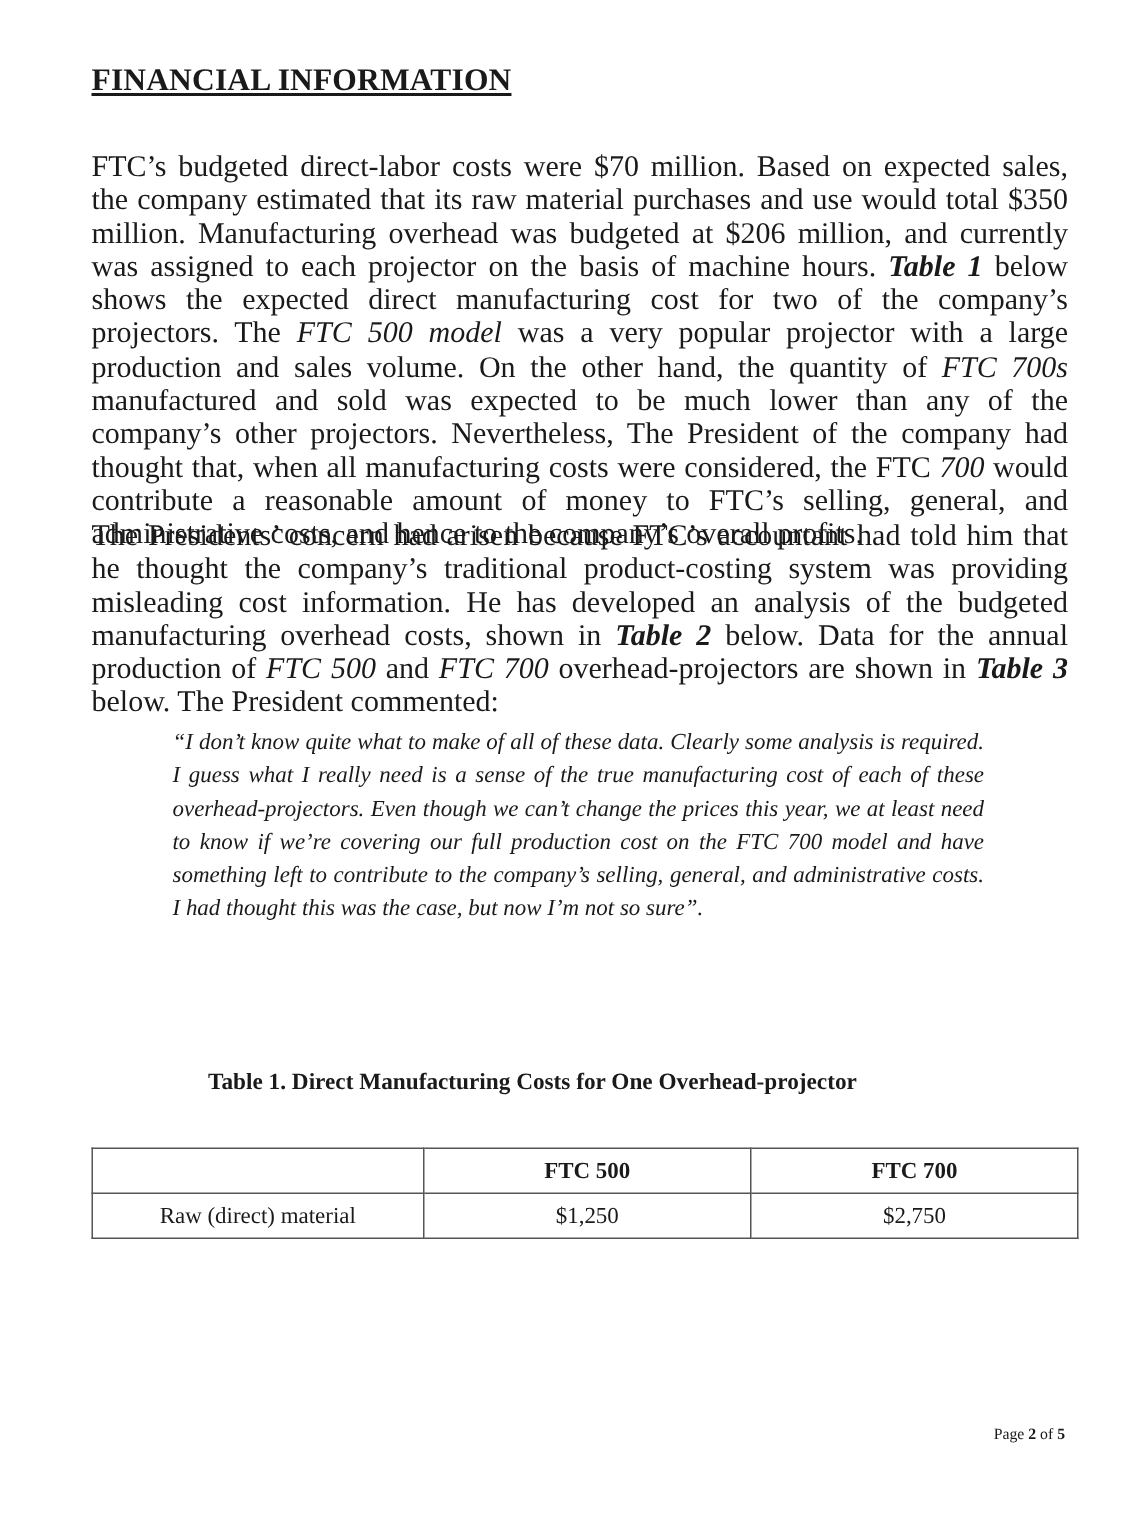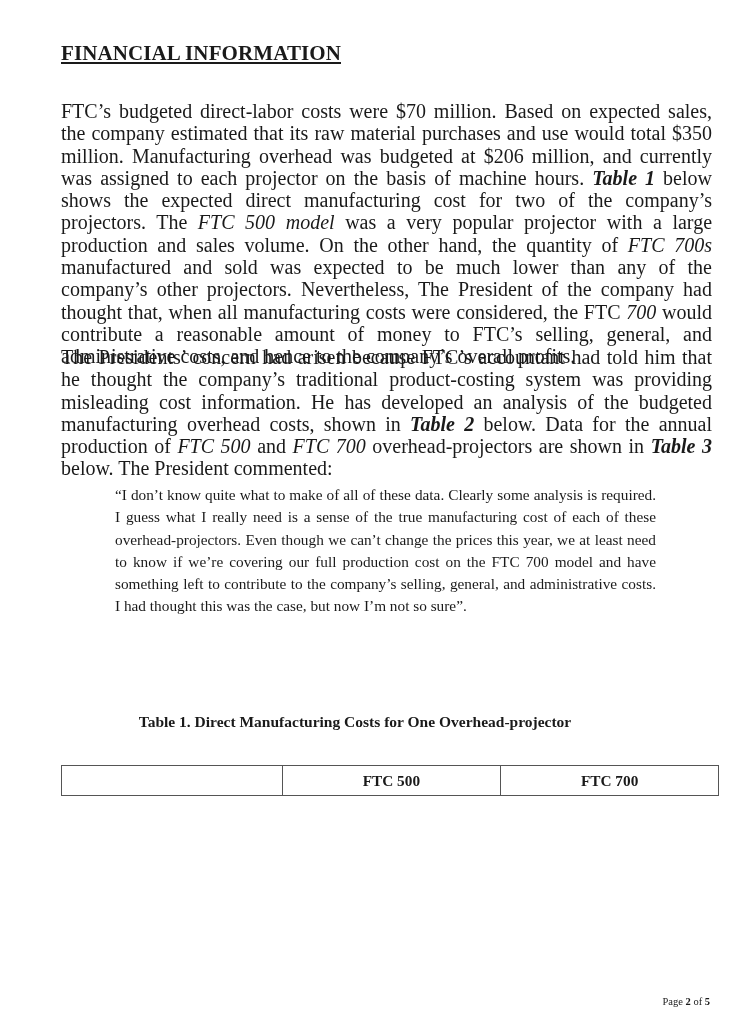--- a/index.html
+++ b/index.html
@@ -5,34 +5,34 @@
   html, body { margin: 0; padding: 0; background: #ffffff; }
   body { width: 751px; height: 1024px; position: relative; overflow: hidden;
          font-family: "Liberation Serif", serif; color: #1a1a1a; }
   .heading { position: absolute; left: 61px; top: 41px; font-size: 21px; font-weight: bold;
              text-decoration: underline; text-underline-offset: 2px; letter-spacing: 0.1px; }
   .para { position: absolute; left: 61px; width: 651px; font-size: 20px; line-height: 22.3px;
           text-align: justify; margin: 0; }
   #p1 { top: 100px; }
   #p2 { top: 346px; }
   .quote { position: absolute; left: 115px; width: 541px; top: 484px; font-size: 15.3px;
-           line-height: 22.3px; text-align: justify; margin: 0; }
+           line-height: 22.3px; text-align: justify; font-style: italic; margin: 0; }
   .seg-italic { font-style: italic; }
   .seg-bolditalic { font-style: italic; font-weight: bold; }
   .table-title { position: absolute; left: 0; width: 710px; top: 713px; text-align: center;
                  font-weight: bold; font-size: 15.5px; }
   table.t1 { position: absolute; left: 61px; top: 765px; width: 658px; border-collapse: collapse;
              font-size: 15.3px; }
   table.t1 td, table.t1 th { border: 1.2px solid #555; height: 29px; padding: 0; text-align: center;
              vertical-align: middle; }
   table.t1 th { font-weight: bold; }
   table.t1 .c0 { width: 221px; }
   table.t1 .c1 { width: 219px; }
   table.t1 .c2 { width: 218px; }
-  .footer { position: absolute; right: 41px; top: 996px; font-size: 10.5px; }
+  .footer { position: absolute; right: 41px; top: 951px; font-size: 10.5px; }
   .footer b { font-weight: bold; }
 </style>
 </head>
 <body>
 
 <div class="heading">FINANCIAL INFORMATION</div>
 
 <p class="para" id="p1"><span>FTC’s budgeted direct-labor costs were $70 million. Based on expected sales, the company estimated that its raw material purchases and use would total $350 million. Manufacturing overhead was budgeted at $206 million, and currently was assigned to each projector on the basis of machine hours. </span><span class="seg-bolditalic">Table 1</span><span> below shows the expected direct manufacturing cost for two of the company’s projectors. The </span><span class="seg-italic">FTC 500 model</span><span> was a very popular projector with a large production and sales volume. On the other hand, the quantity of </span><span class="seg-italic">FTC 700s</span><span> manufactured and sold was expected to be much lower than any of the company’s other projectors. Nevertheless, The President of the company had thought that, when all manufacturing costs were considered, the FTC </span><span class="seg-italic">700</span><span> would contribute a reasonable amount of money to FTC’s selling, general, and administrative costs, and hence to the company’s overall profits.</span></p>
 <p class="para" id="p2"><span>The Presidents’ concern had arisen because FTC’s accountant had told him that he thought the company’s traditional product-costing system was providing misleading cost information. He has developed an analysis of the budgeted manufacturing overhead costs, shown in </span><span class="seg-bolditalic">Table 2</span><span> below. Data for the annual production of </span><span class="seg-italic">FTC 500</span><span> and </span><span class="seg-italic">FTC 700</span><span> overhead-projectors are shown in </span><span class="seg-bolditalic">Table 3</span><span> below. The President  commented:</span></p>
 
@@ -42,16 +42,21 @@
 
 <table class="t1">
   <thead>
     <tr>
       <th class="c0"></th>
       <th class="c1">FTC 500</th>
       <th class="c2">FTC 700</th>
     </tr>
   </thead>
   <tbody>
+    <tr>
+      <td>Raw (direct) material</td>
+      <td>$1,250</td>
+      <td>$2,750</td>
+    </tr>
   </tbody>
 </table>
 
 <div class="footer"><span>Page </span><b>2</b><span> of </span><b>5</b></div>
 
 </body></html>

